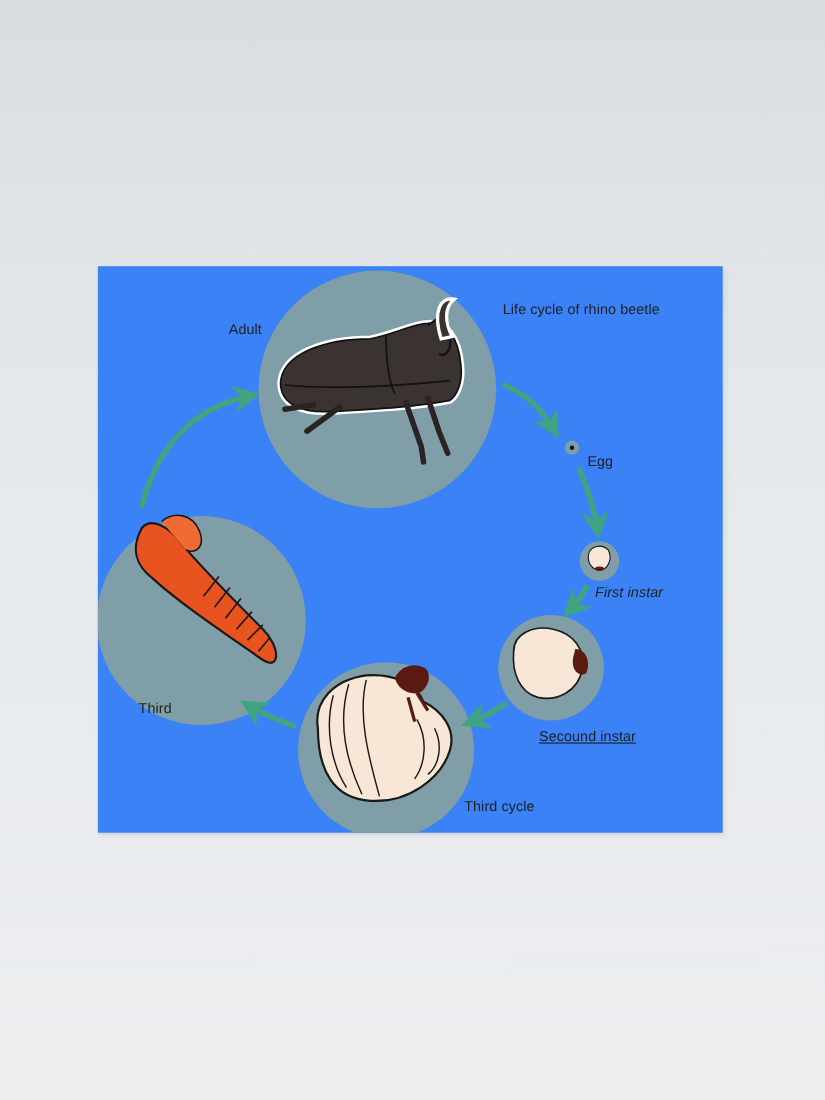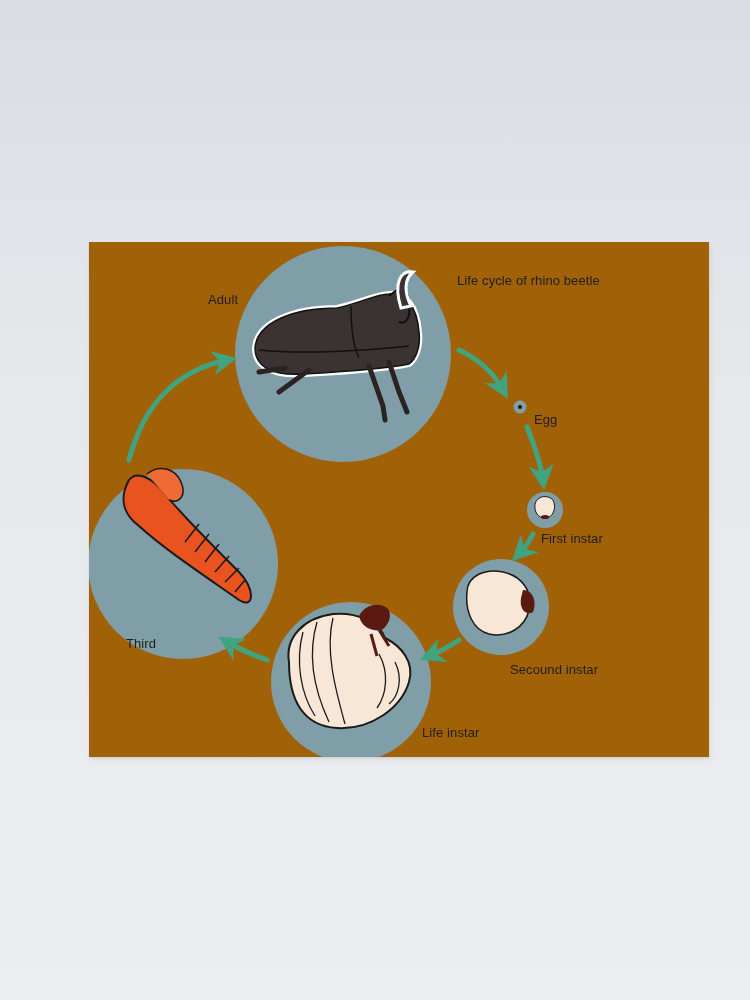--- a/index.html
+++ b/index.html
@@ -3,22 +3,22 @@
   <meta charset="utf-8">
   <style>
     html, body { margin: 0; padding: 0; }
     body {
       width: 750px; height: 1000px; overflow: hidden; position: relative;
       background: linear-gradient(180deg, #d9dde2 0%, #e6e9ec 40%, #eceef0 100%);
       font-family: "Liberation Sans", sans-serif;
     }
     .wall { position: absolute; inset: 0; }
     .poster {
-      position: absolute; left: 89px; top: 242px; width: 620px; height: 515px;
-      background: #a16207;
+      position: absolute; left: 89px; top: 242px; width: 568px; height: 515px;
+      background: #3b82f6;
       box-shadow: 0 1px 2px rgba(0,0,0,0.08), 2px 3px 6px rgba(0,0,0,0.06);
     }
     .poster svg { position: absolute; left: 0; top: 0; }
     .label {
       position: absolute; font-size: 13px; color: #1e1e1e; white-space: nowrap;
       letter-spacing: 0.1px;
     }
   </style>
 </head>
 <body>
@@ -98,17 +98,17 @@
 
     <g>
       <path d="M446,262 C448,254 458,252 464,258 C468,266 464,276 456,276 C449,276 445,270 446,262 Z" fill="#f8e6d6" stroke="#1a1a1a" stroke-width="1"></path>
       <ellipse cx="456" cy="275" rx="4" ry="2" fill="#5a1a12"></ellipse>
     </g>
   </svg>
 
   <span class="label" style="left:368px; top:31px;">Life cycle of rhino beetle</span>
   <span class="label" style="left:119px; top:50px;">Adult</span>
   <span class="label" style="left:445px; top:170px;">Egg</span>
-  <span class="label" style="left:452px; top:289px;">First instar</span>
-  <span class="label" style="left:421px; top:420px;">Secound instar</span>
-  <span class="label" style="left:333px; top:483px;">Life instar</span>
+  <span class="label" style="left:452px; top:289px;font-style:italic;">First instar</span>
+  <span class="label" style="left:401px; top:420px;text-decoration:underline;">Secound instar</span>
+  <span class="label" style="left:333px; top:483px;">Third cycle</span>
   <span class="label" style="left:37px; top:394px;">Third</span>
 </div>
 
 </body></html>

